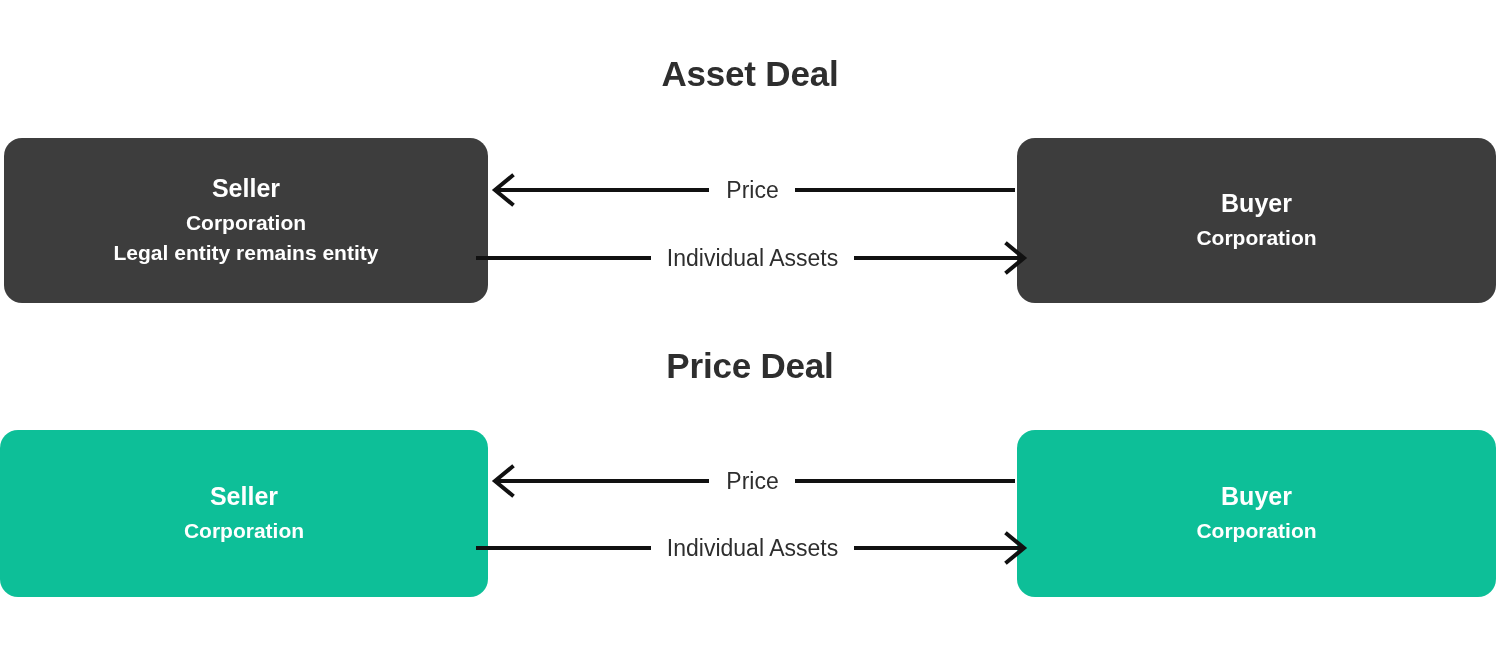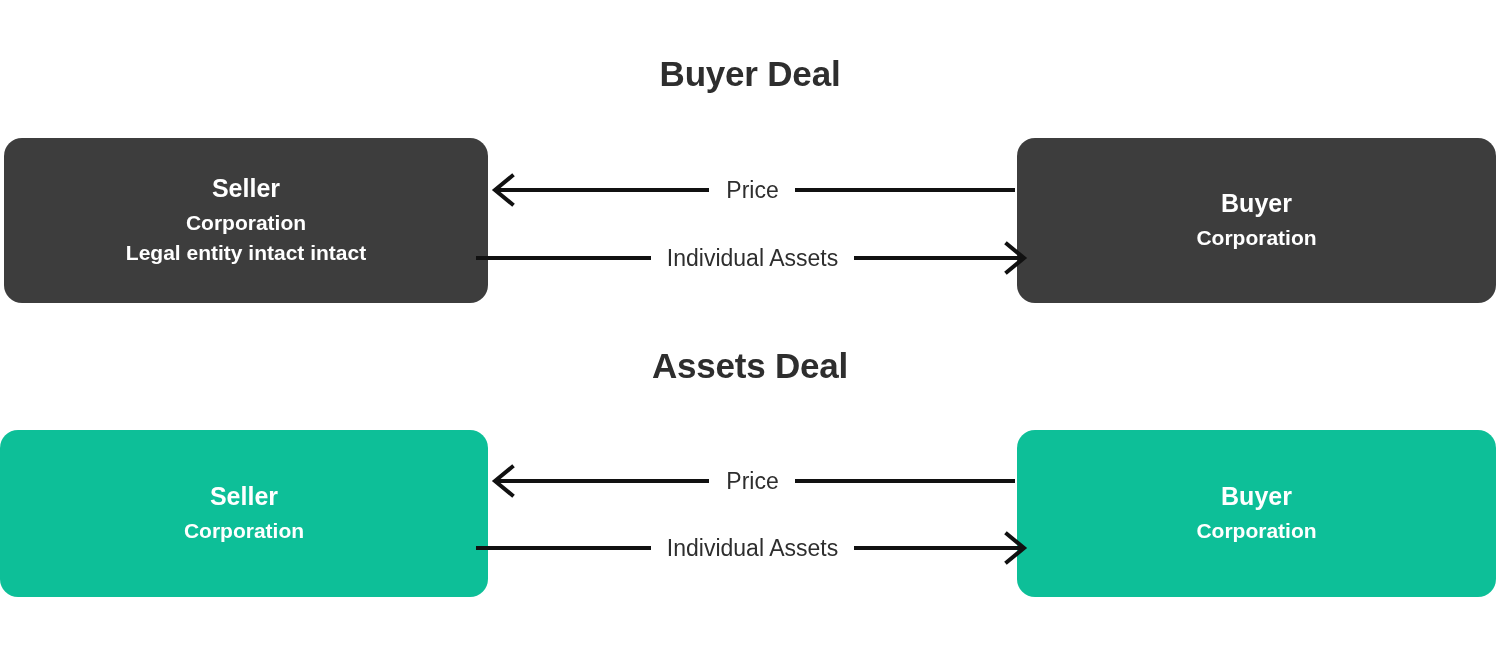--- a/index.html
+++ b/index.html
@@ -97,26 +97,26 @@
   .flow-asset-assets { left: 488px; top: 238px; width: 529px; }
   
   .flow-share-price  { left: 488px; top: 461px; width: 529px; }
   .flow-share-assets { left: 488px; top: 528px; width: 529px; }
 </style>
 </head>
 <body>
 
 <div class="canvas">
 
-  <div class="section-title title-asset">Buyer Deal</div>
+  <div class="section-title title-asset">Asset Deal</div>
 
   <div class="party-box dark box-asset-seller">
     <div class="party-name">Seller</div>
     <div class="party-line">Corporation</div>
-    <div class="party-line">Legal entity intact intact</div>
+    <div class="party-line">Legal entity remains entity</div>
   </div>
 
   <div class="party-box dark box-asset-buyer">
     <div class="party-name">Buyer</div>
     <div class="party-line">Corporation</div>
   </div>
 
   <div class="flow flow-asset-price">
     <svg width="220" height="40" viewBox="0 0 220 40">
       <line x1="219" y1="20" x2="6" y2="20" stroke="#111111" stroke-width="4"></line>
@@ -132,21 +132,21 @@
     <svg width="175" height="40" viewBox="0 0 175 40">
       <line x1="0" y1="20" x2="175" y2="20" stroke="#111111" stroke-width="4"></line>
     </svg>
     <span class="flow-label">Individual Assets</span>
     <svg width="175" height="40" viewBox="0 0 175 40">
       <line x1="0" y1="20" x2="170" y2="20" stroke="#111111" stroke-width="4"></line>
       <polyline points="153,6 170,20 153,34" fill="none" stroke="#111111" stroke-width="4" stroke-linecap="square" stroke-linejoin="miter"></polyline>
     </svg>
   </div>
 
-  <div class="section-title title-share">Assets Deal</div>
+  <div class="section-title title-share">Price Deal</div>
 
   <div class="party-box green box-share-seller">
     <div class="party-name">Seller</div>
     <div class="party-line">Corporation</div>
   </div>
 
   <div class="party-box green box-share-buyer">
     <div class="party-name">Buyer</div>
     <div class="party-line">Corporation</div>
   </div>

